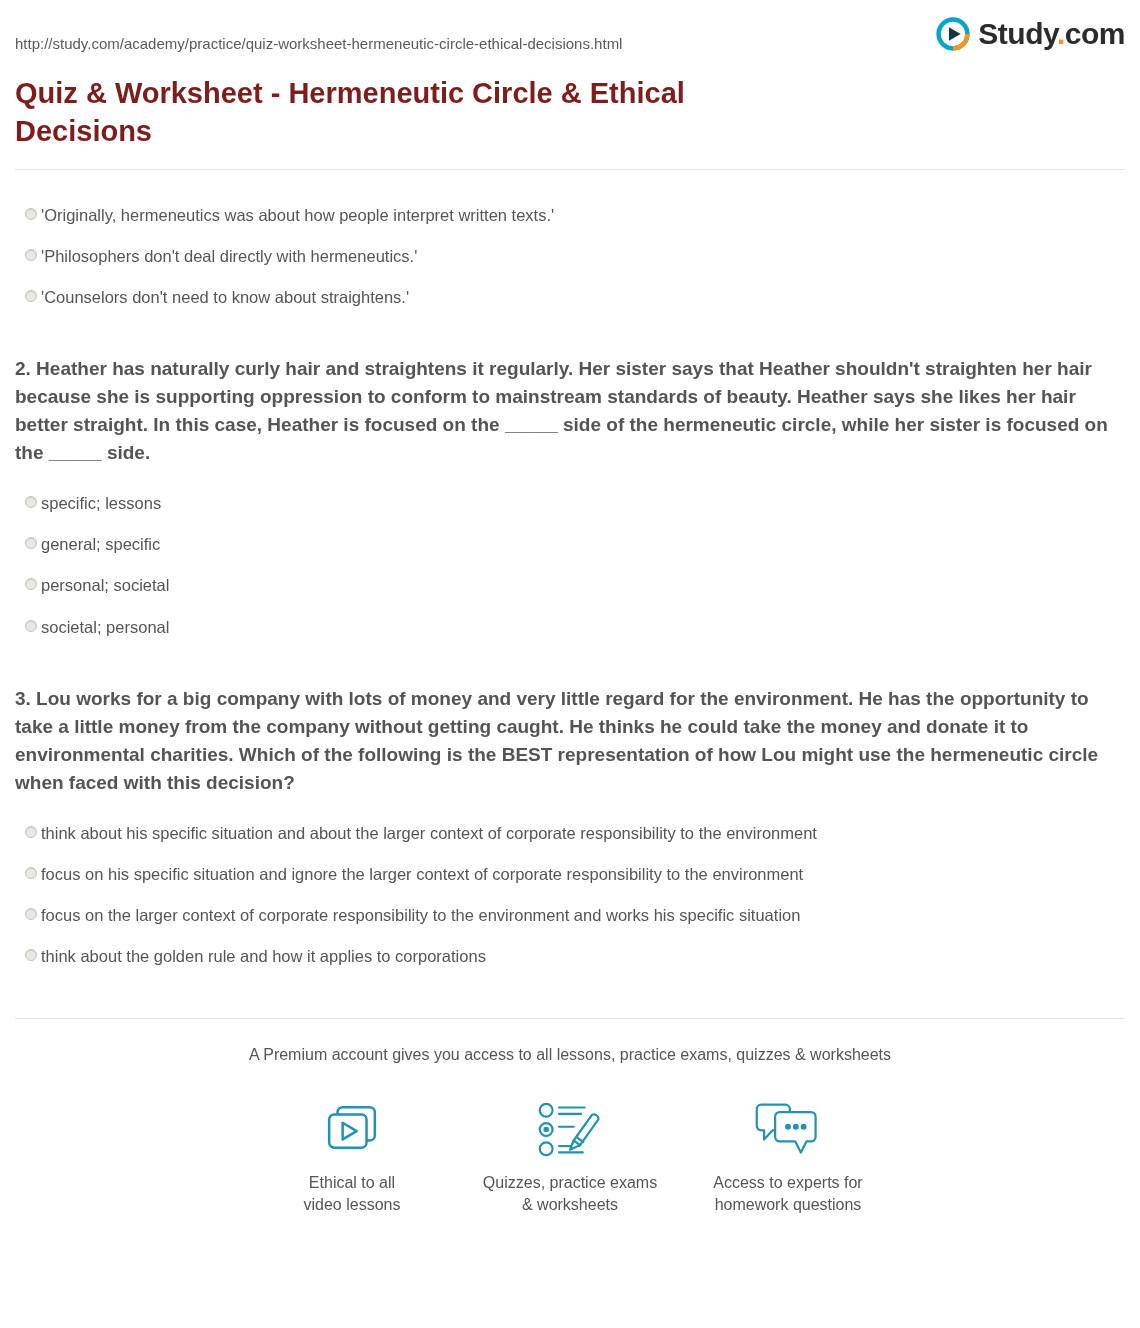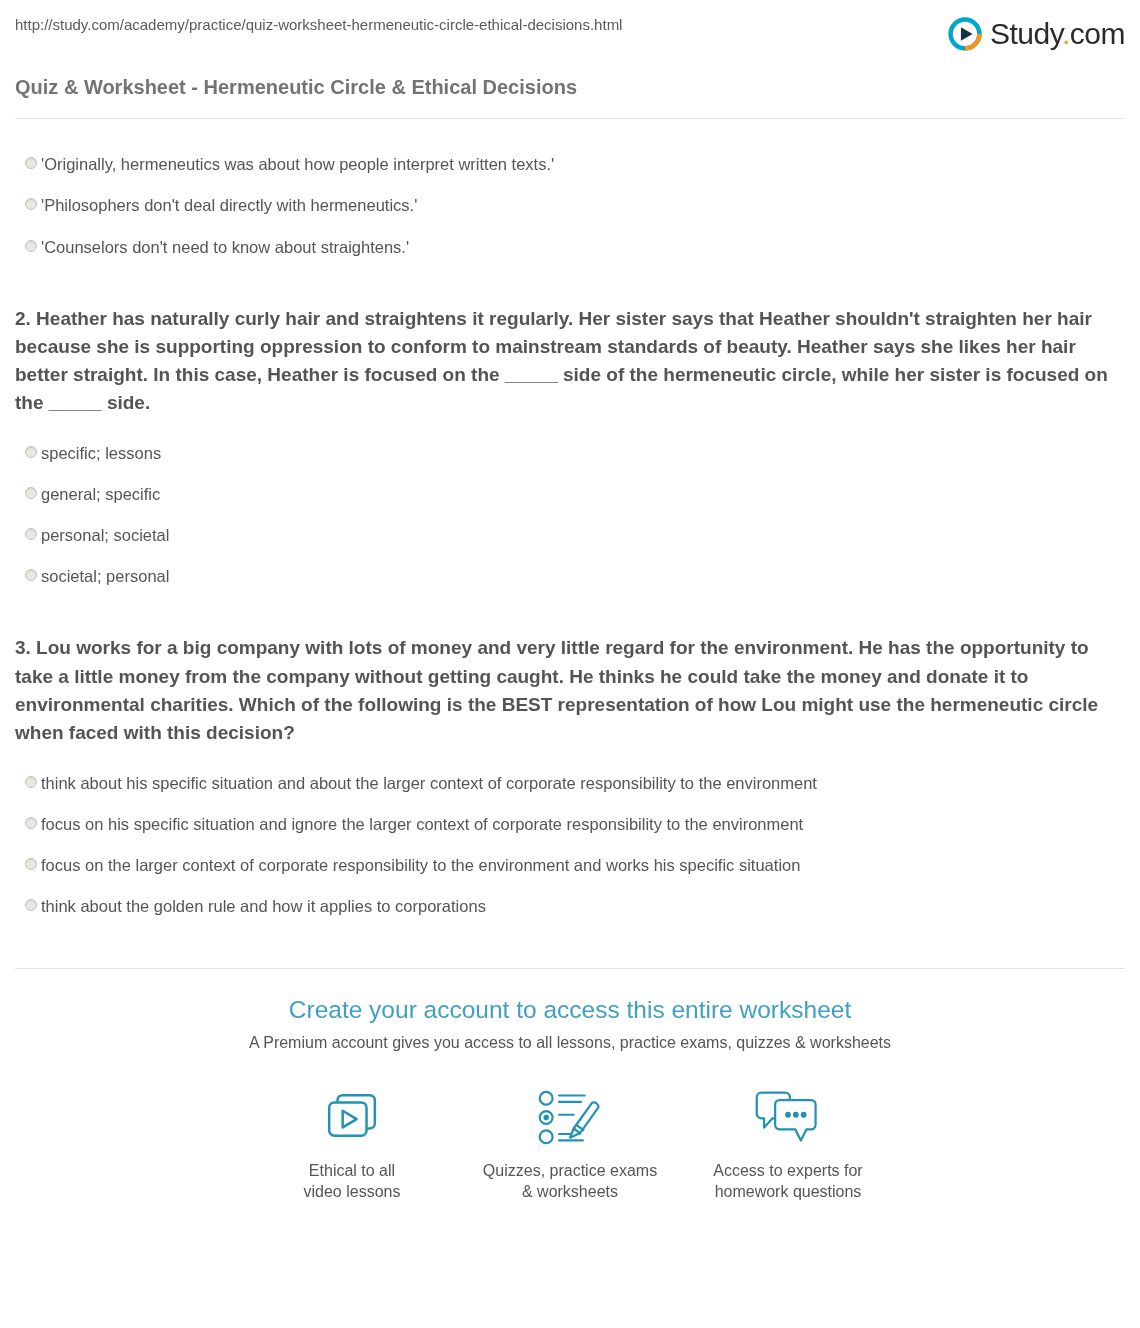--- a/index.html
+++ b/index.html
@@ -6,34 +6,34 @@
   html, body { margin: 0; padding: 0; background: #fff; }
   body {
     font-family: "Liberation Sans", "DejaVu Sans", sans-serif;
     color: #555;
     width: 1140px;
   }
   .page { width: 1140px; padding: 0 15px; margin: 0 auto; }
 
   
   .header {
-    display: flex; justify-content: space-between; align-items: flex-start;
+    display: flex; justify-content: space-between; align-items: flex-end;
     padding-top: 16px; height: 52px;
   }
   .page-url { font-size: 15px; color: #5a5a5a; letter-spacing: 0; }
   .logo { display: flex; align-items: center; gap: 7px; text-decoration: none; cursor: pointer; }
-  .logo-text { font-size: 30px; font-weight: 400; color: #2b2b2b; letter-spacing: -0.5px; }
+  .logo-text { font-size: 30px; font-weight: 700; color: #2b2b2b; letter-spacing: -0.5px; }
   .logo-dot { color: #f7941e; }
 
   
   h1.page-title {
     margin: 22px 0 0 0;
     max-width: 740px;
-    font-size: 20px; font-weight: 600;
-    color: #737373;
+    font-size: 29px; font-weight: 600;
+    color: #7f1d1d;
     line-height: 1.32;
   }
   .divider { border: none; border-top: 1px solid #e4e4e4; margin: 18px 0 0 0; }
 
   
   .question { margin-top: 34px; margin-bottom: 46px; }
   .question-text {
     margin: 0 0 25px 0;
     font-size: 19px; font-weight: 700; color: #545454;
     line-height: 1.48;
@@ -147,21 +147,20 @@
       <span class="radio"></span>
       <span>focus on the larger context of corporate responsibility to the environment and works his specific situation</span>
     </div>
     <div class="opt">
       <span class="radio"></span>
       <span>think about the golden rule and how it applies to corporations</span>
     </div>
   </div>
 
   <div class="cta">
-    <h2 class="cta-heading">Create your account to access this entire worksheet</h2>
     <p class="cta-sub">A Premium account gives you access to all lessons, practice exams, quizzes &amp; worksheets</p>
 
     <div class="features">
 
       <div class="feature">
         <div class="feature-icon">
           <svg width="54" height="50" viewBox="0 0 52 46">
             <rect class="icon-stroke" x="12" y="2" width="36" height="32" rx="5"></rect>
             <rect class="icon-stroke icon-mask" x="4" y="9" width="36" height="32" rx="5"></rect>
             <path class="icon-stroke" d="M17 17 L30.5 25 L17 33 Z"></path>

